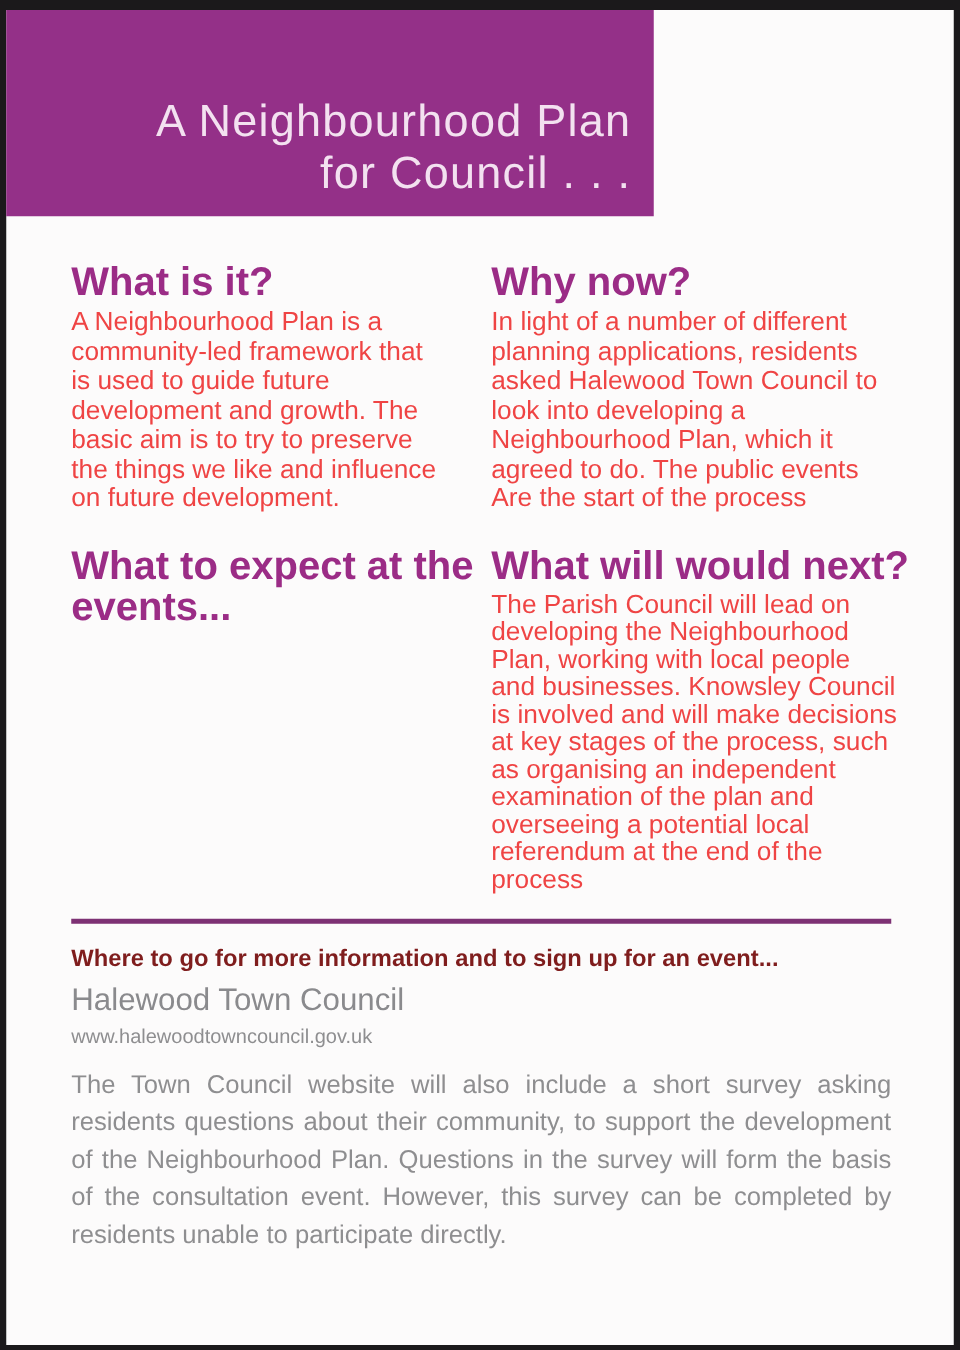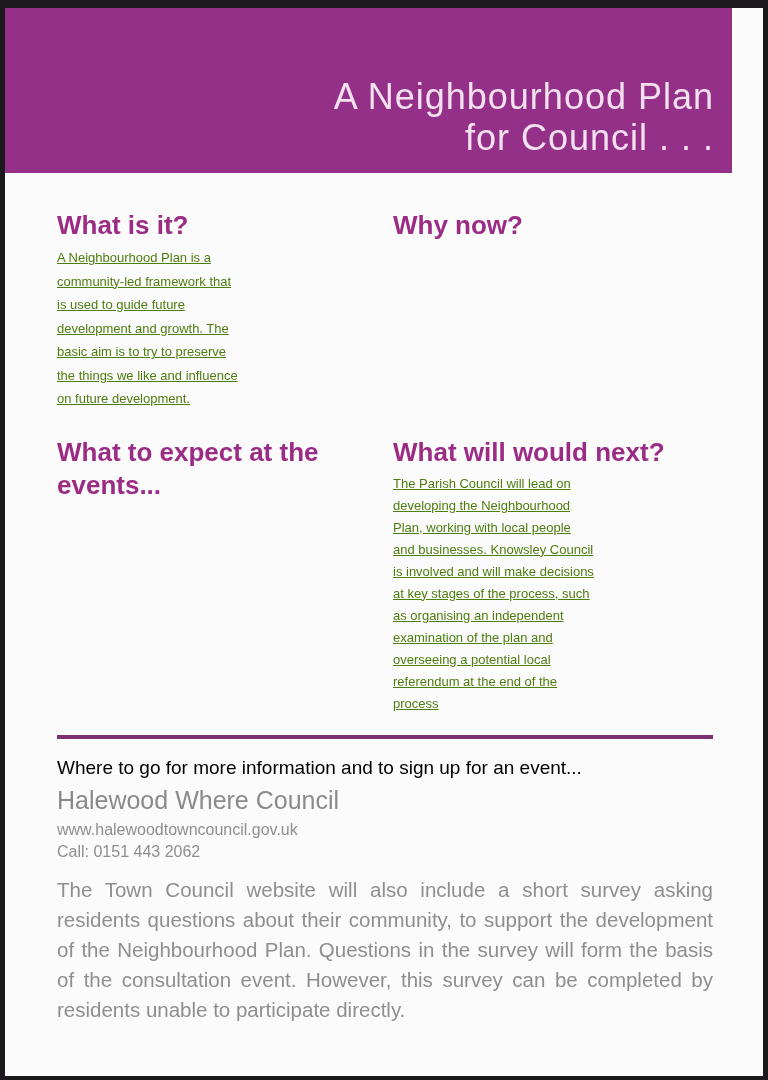--- a/index.html
+++ b/index.html
@@ -12,21 +12,21 @@
   }
   .page{
     position:absolute;
     top:8px;left:5px;right:5px;bottom:4px;
     background:#fcfbfb;
   }
   
   .band{
     position:absolute;
     top:0;left:0;
-    width:727px;height:165px;
+    width:518px;height:165px;
     background:#943088;
     box-sizing:border-box;
     padding:68px 18px 0 0;
     text-align:right;
   }
   .band .title-line{
     color:#f3e1f0;
     font-size:36px;
     line-height:41px;
     font-weight:300;
@@ -43,45 +43,44 @@
   .grid{
     display:grid;
     grid-template-columns:305px 320px;
     column-gap:31px;
     row-gap:25px;
     align-items:start;
   }
   .section-heading{
     color:#9b2c86;
     font-weight:bold;
-    font-size:26px;
+    font-size:32px;
     line-height:33px;
     margin:0 0 4px 0;
     white-space:pre;
   }
   .section-body{
-    color:#4d7c0f;
-    font-size:13px;
+    color:#ef4444;
+    font-size:21px;
     line-height:23.5px;
     white-space:pre;
-    text-decoration:underline;
   }
   .section-body.tight{
     line-height:22px;
   }
   .divider{
     height:4px;
     background:#7d3174;
     margin-top:20px;
   }
   
   .contact{margin-top:18px;}
   .contact-intro{
-    color:#000000;
-    font-weight:normal;
+    color:#7f1d1d;
+    font-weight:bold;
     font-size:19px;
     line-height:22px;
     margin-bottom:7px;
   }
   .contact-name{
     color:#8a8a8d;
     font-size:25px;
     line-height:28px;
     margin-bottom:5px;
   }
@@ -119,20 +118,27 @@
 community-led framework that
 is used to guide future
 development and growth. The
 basic aim is to try to preserve
 the things we like and influence
 on future development.</div>
       </div>
 
       <div>
         <div class="section-heading">Why now?</div>
+        <div class="section-body">In light of a number of different
+planning applications, residents
+asked Halewood Town Council to
+look into developing a
+Neighbourhood Plan, which it
+agreed to do. The public events
+Are the start of the process</div>
       </div>
 
       <div>
         <div class="section-heading">What to expect at the
 events...</div>
       </div>
 
       <div>
         <div class="section-heading">What will would next?</div>
         <div class="section-body tight">The Parish Council will lead on
@@ -147,22 +153,21 @@
 referendum at the end of the
 process</div>
       </div>
 
     </div>
 
     <div class="divider"></div>
 
     <div class="contact">
       <div class="contact-intro">Where to go for more information and to sign up for an event...</div>
-      <div class="contact-name">Halewood Where Council</div>
+      <div class="contact-name">Halewood Town Council</div>
       <div class="contact-line">www.halewoodtowncouncil.gov.uk</div>
-      <div class="contact-line">Call: 0151 443 2062</div>
     </div>
 
     <div class="footer-para">The Town Council website will also include a short survey asking residents questions about their community, to support the development of the Neighbourhood Plan. Questions in the survey will form the basis of the consultation event. However, this survey can be completed by residents unable to participate directly.</div>
 
   </div>
 
 </div>
 
 </body></html>

